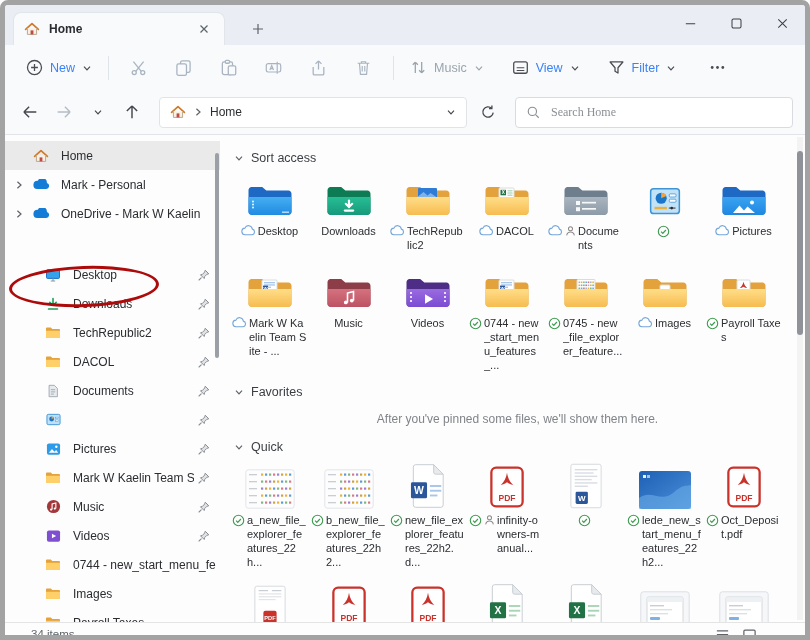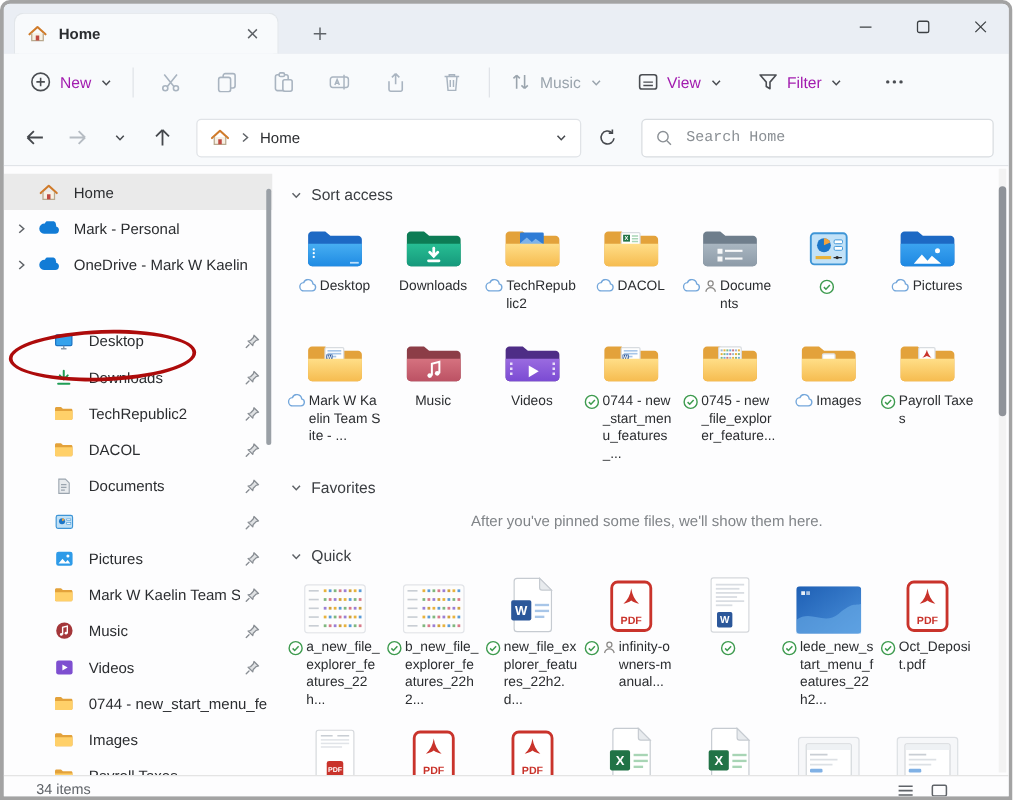--- a/index.html
+++ b/index.html
@@ -1,45 +1,45 @@
 <!DOCTYPE html>
 <html><head>
 <meta charset="utf-8">
 <style>
   html,body{margin:0;padding:0;background:#fff;}
   *{box-sizing:border-box;}
   .window{position:relative;width:810px;height:640px;font-family:"Liberation Sans",sans-serif;
-    background:#eef1f6;border:3px solid #a3a3a3;border-radius:8px 8px 0 0;overflow:hidden;color:#242628;}
+    background:#eef1f6;border:5px solid #a3a3a3;border-radius:8px 8px 0 0;overflow:hidden;color:#242628;}
   
   .titlebar{position:relative;height:40px;background:#eaeef4;}
   .tab{position:absolute;left:8px;top:7px;width:212px;height:33px;background:#f8fafc;
     border:1px solid #e2e6ea;border-bottom:none;border-radius:8px 8px 0 0;
     display:flex;align-items:center;gap:9px;padding:0 10px;font-size:12px;}
   .tab-label{flex:1;font-weight:bold;color:#2b2d30;}
   .tab-close{display:flex;align-items:center;justify-content:center;width:20px;height:20px;border-radius:4px;}
   .newtab{position:absolute;left:242px;top:13px;width:22px;height:22px;display:flex;align-items:center;justify-content:center;border-radius:4px;}
   .wincontrols{position:absolute;right:0;top:0;height:36px;display:flex;}
   .wc{width:46px;height:36px;display:flex;align-items:center;justify-content:center;}
   
   .chrome{background:#f8fafc;border-bottom:1px solid #e1e4e8;}
   .toolbar{height:45px;display:flex;align-items:center;padding:0 12px;}
-  .tbtn{display:flex;align-items:center;gap:7px;height:34px;padding:0 9px;border-radius:4px;font-size:12.5px;color:#a21caf;}
+  .tbtn{display:flex;align-items:center;gap:7px;height:34px;padding:0 9px;border-radius:4px;font-size:12.5px;color:#3b82f6;}
   .tbtn.icononly{width:45px;justify-content:center;}
   .tbtn.disabled{color:#9aa4ad;}
   .tdivider{width:1px;height:24px;background:#e0e3e8;margin:0 7px;}
   .tspacer{width:10px;}
   .addressrow{height:44px;display:flex;align-items:center;padding:0 12px;gap:8px;}
   .navbtn{width:26px;height:26px;display:flex;align-items:center;justify-content:center;border-radius:4px;}
   .breadcrumb-box{width:308px;height:31px;background:#fff;border:1px solid #e0e3e7;border-radius:4px;
     display:flex;align-items:center;gap:7px;padding:0 10px;font-size:12px;color:#2b2d30;margin-left:6px;}
   .bc-fill{flex:1;}
   .refreshbtn{width:26px;height:26px;display:flex;align-items:center;justify-content:center;}
   .searchbox{flex:1;height:31px;background:#fff;border:1px solid #d8dcе0;border:1px solid #d8dce0;border-radius:4px;
     display:flex;align-items:center;gap:8px;padding:0 10px;margin-left:6px;}
-  .searchbox input{border:none;outline:none;flex:1;font-size:12px;font-family:Liberation Mono, monospace;color:#444;background:transparent;}
+  .searchbox input{border:none;outline:none;flex:1;font-size:12px;font-family:Liberation Serif, serif;color:#444;background:transparent;}
   .searchbox input::placeholder{color:#8a8f94;}
   
   .body{display:flex;height:487px;background:#fdfdfe;position:relative;overflow:hidden;}
   .sidebar{width:215px;padding-top:6px;position:relative;flex:none;overflow:hidden;}
   .sb-item{height:29px;display:flex;align-items:center;gap:4px;padding:0 4px 0 6px;font-size:12px;color:#2b2d30;}
   .sb-item.selected{background:#eaeaea;}
   .sb-chev{width:16px;display:flex;justify-content:center;flex:none;}
   .sb-icon{width:20px;display:flex;justify-content:center;flex:none;margin:0 6px 0 12px;}
   .sb-item.toplevel .sb-icon{margin-left:0;}
   .sb-label{flex:1;white-space:nowrap;overflow:hidden;min-width:0;}

